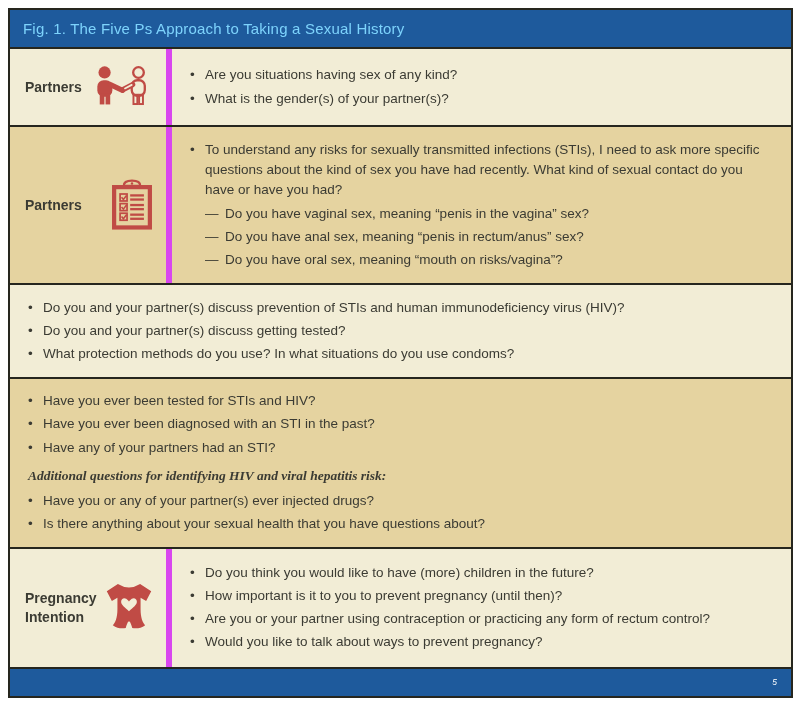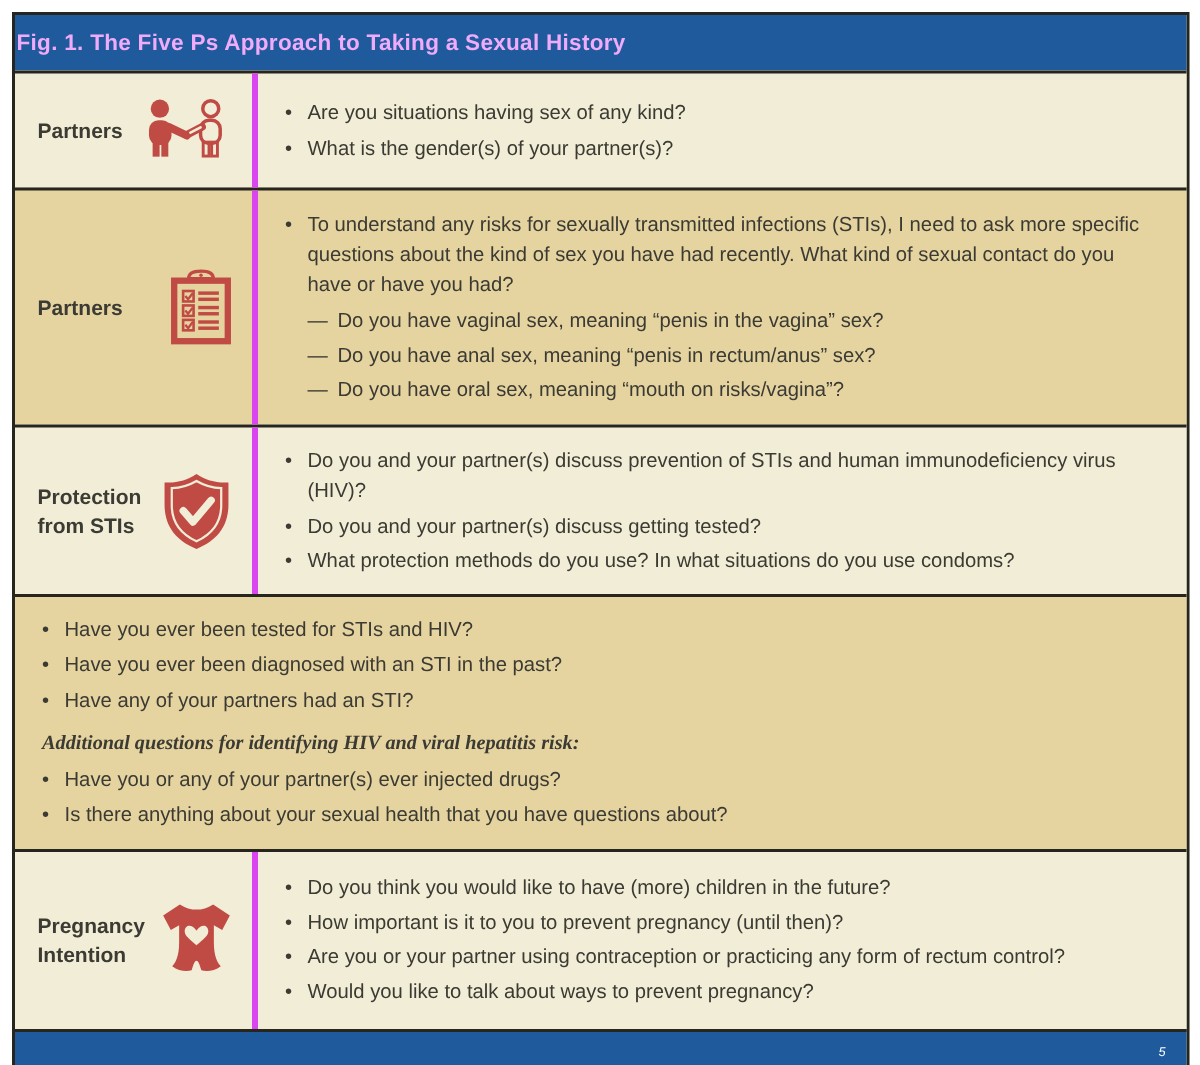--- a/index.html
+++ b/index.html
@@ -4,34 +4,34 @@
 <style>
   * { margin: 0; padding: 0; box-sizing: border-box; }
   html, body { width: 800px; height: 710px; background: #ffffff; }
   body { font-family: "Liberation Sans", sans-serif; }
   .page { position: relative; width: 800px; height: 710px; background: #ffffff; }
   .figure {
     position: absolute; left: 8px; top: 8px; width: 785px;
     border: 2px solid #26261e; background: #f2edd6;
   }
   .header {
-    height: 37px; background: #1e5a9c; color: #f0abfc;
-    display: flex; align-items: center; padding-left: 1px;
-    font-size: 15px; font-weight: bold; letter-spacing: .2px;
+    height: 37px; background: #1e5a9c; color: #7dd3fc;
+    display: flex; align-items: center; padding-left: 13px;
+    font-size: 15px; font-weight: normal; letter-spacing: .2px;
   }
   .row { display: flex; border-top: 2px solid #26261e; }
   .row.cream { background: #f2edd6; }
   .row.tan   { background: #e5d3a0; }
   .r0 { min-height: 78px; }
   .r1 { min-height: 158px; }
   .r2 { min-height: 94px; }
   .r3 { min-height: 162px; }
   .r4 { min-height: 120px; }
   .cell-left {
-    width: 162px; flex: 0 0 162px; border-right: 4px solid #d946ef;
+    width: 162px; flex: 0 0 162px; border-right: 6px solid #d946ef;
     display: flex; align-items: center; justify-content: space-between;
     padding: 8px 12px 8px 15px;
   }
   .row-label {
     font-weight: bold; font-size: 14px; color: #3b3b33;
     line-height: 1.3; max-width: 88px;
   }
   .icon { color: #c04b45; display: flex; align-items: center; }
   .cell-right {
     flex: 1; display: flex; flex-direction: column; justify-content: center;
@@ -124,30 +124,20 @@
               <span class="marker">—</span>
               <span class="text">Do you have anal sex, meaning “penis in rectum/anus” sex?</span>
             </div>
             <div class="item dash">
               <span class="marker">—</span>
               <span class="text">Do you have oral sex, meaning “mouth on risks/vagina”?</span>
             </div>
           </div>
         </div>
         <div class="row cream r2">
-          <div class="cell-left">
-            <div class="row-label">Protection from STIs</div>
-            <span class="icon">
-              <svg viewBox="0 0 54 58" width="50" height="54" aria-hidden="true">
-                <path d="M27 2 C33 6 40 8.2 47 8.2 L50 8.2 L50 24 C50 39 42.5 49.5 27 56 C11.5 49.5 4 39 4 24 L4 8.2 L7 8.2 C14 8.2 21 6 27 2 Z" fill="currentColor"></path>
-                <path d="M27 7 C32.5 10.2 38.5 12 44.8 12.2 L44.8 24.5 C44.8 36.5 38.8 45 27 50.5 C15.2 45 9.2 36.5 9.2 24.5 L9.2 12.2 C15.5 12 21.5 10.2 27 7 Z" fill="none" stroke="#f2edd6" stroke-width="1.6"></path>
-                <path d="M17.5 28.5 l7 8 L37.5 21" fill="none" stroke="#f2edd6" stroke-width="5.4" stroke-linecap="round" stroke-linejoin="round"></path>
-              </svg>
-            </span>
-          </div>
           <div class="cell-right">
             <div class="item bullet">
               <span class="marker">•</span>
               <span class="text">Do you and your partner(s) discuss prevention of STIs and human immunodeficiency virus (HIV)?</span>
             </div>
             <div class="item bullet">
               <span class="marker">•</span>
               <span class="text">Do you and your partner(s) discuss getting tested?</span>
             </div>
             <div class="item bullet">

